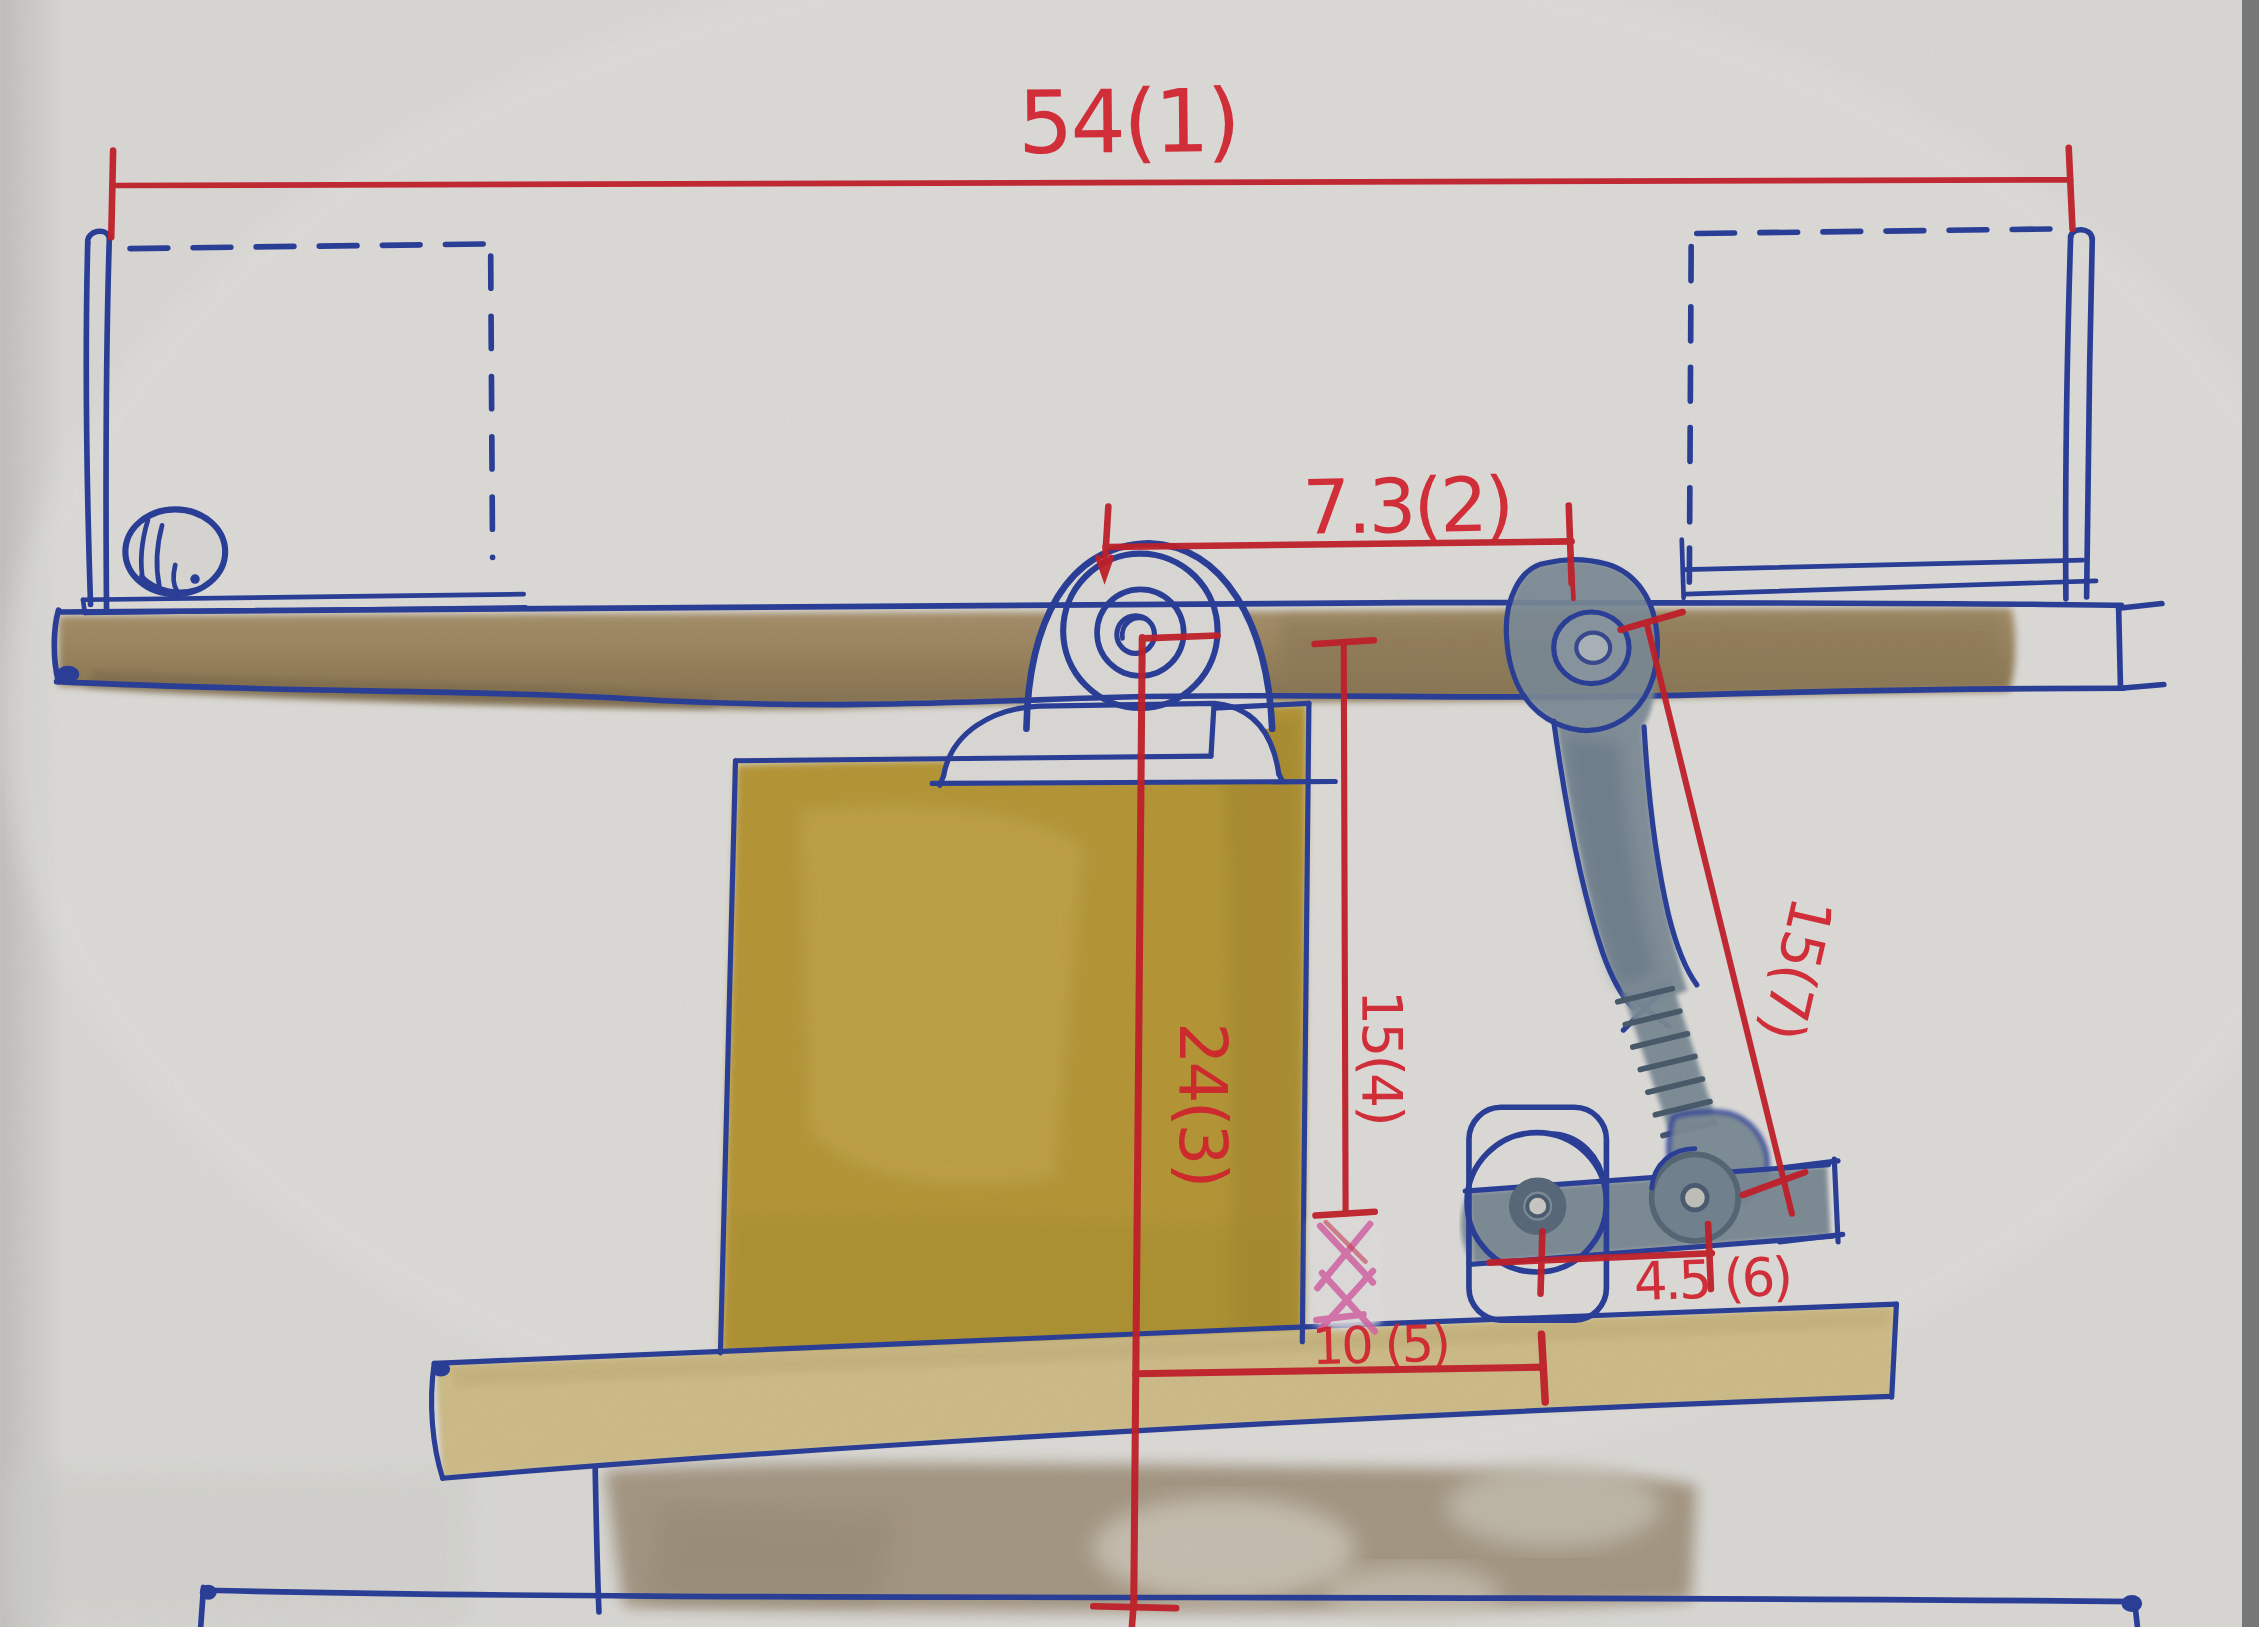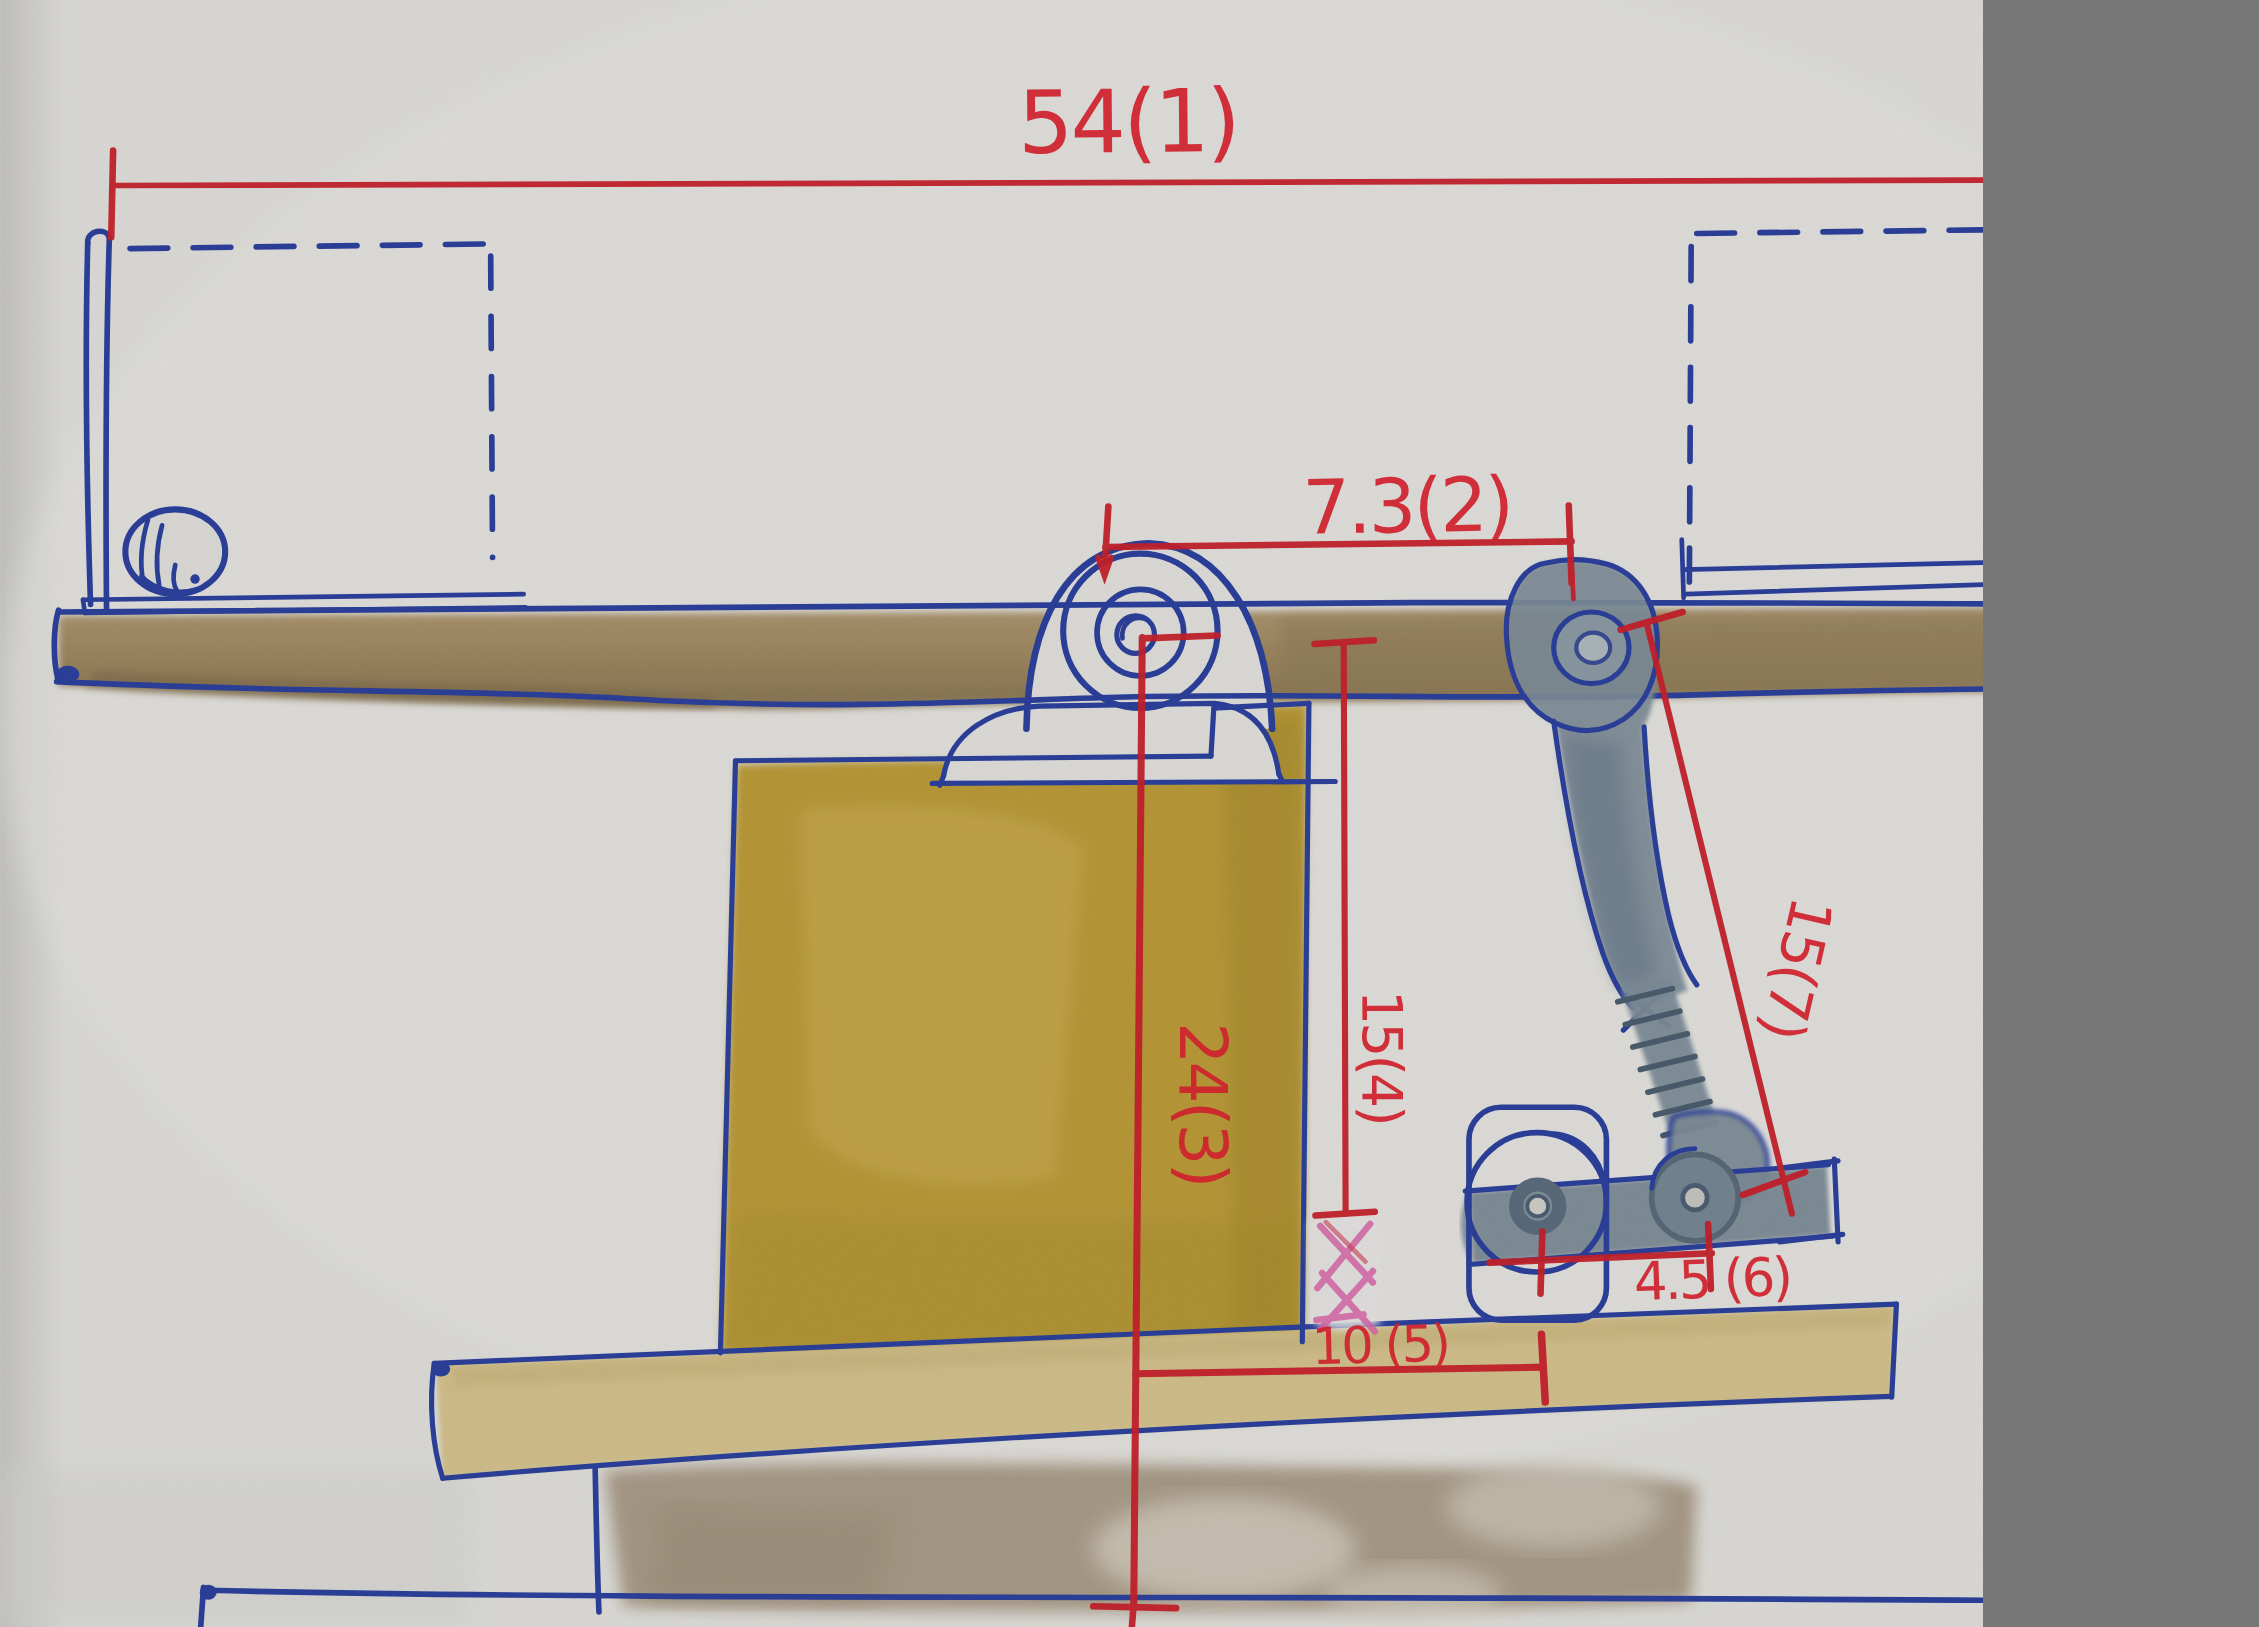--- a/index.html
+++ b/index.html
@@ -1,16 +1,16 @@
 <!DOCTYPE html>
 <html style="font-size:15px"><head>
 <meta charset="utf-8">
 <style>
   html,body{margin:0;padding:0;background:#777;}
-  #scene{position:relative;width:1983px;height:1627px;overflow:hidden;
+  #scene{position:relative;width:2242px;height:1627px;overflow:hidden;
          background:#e9e8e4;font-family:"DejaVu Sans",sans-serif;text-align:right;}
   #scene svg{position:absolute;left:0;top:0;}
   .dimlabel{position:absolute;color:#d0232e;white-space:nowrap;
             font-family:"DejaVu Sans",sans-serif;letter-spacing:-2.8px;
             transform:translate(-50%,-50%);opacity:.93;}
   .rot90{transform:translate(-50%,-50%) rotate(90deg);}
   .rot104{transform:translate(-50%,-50%) rotate(103deg);}
 </style>
 </head>
 <body>

